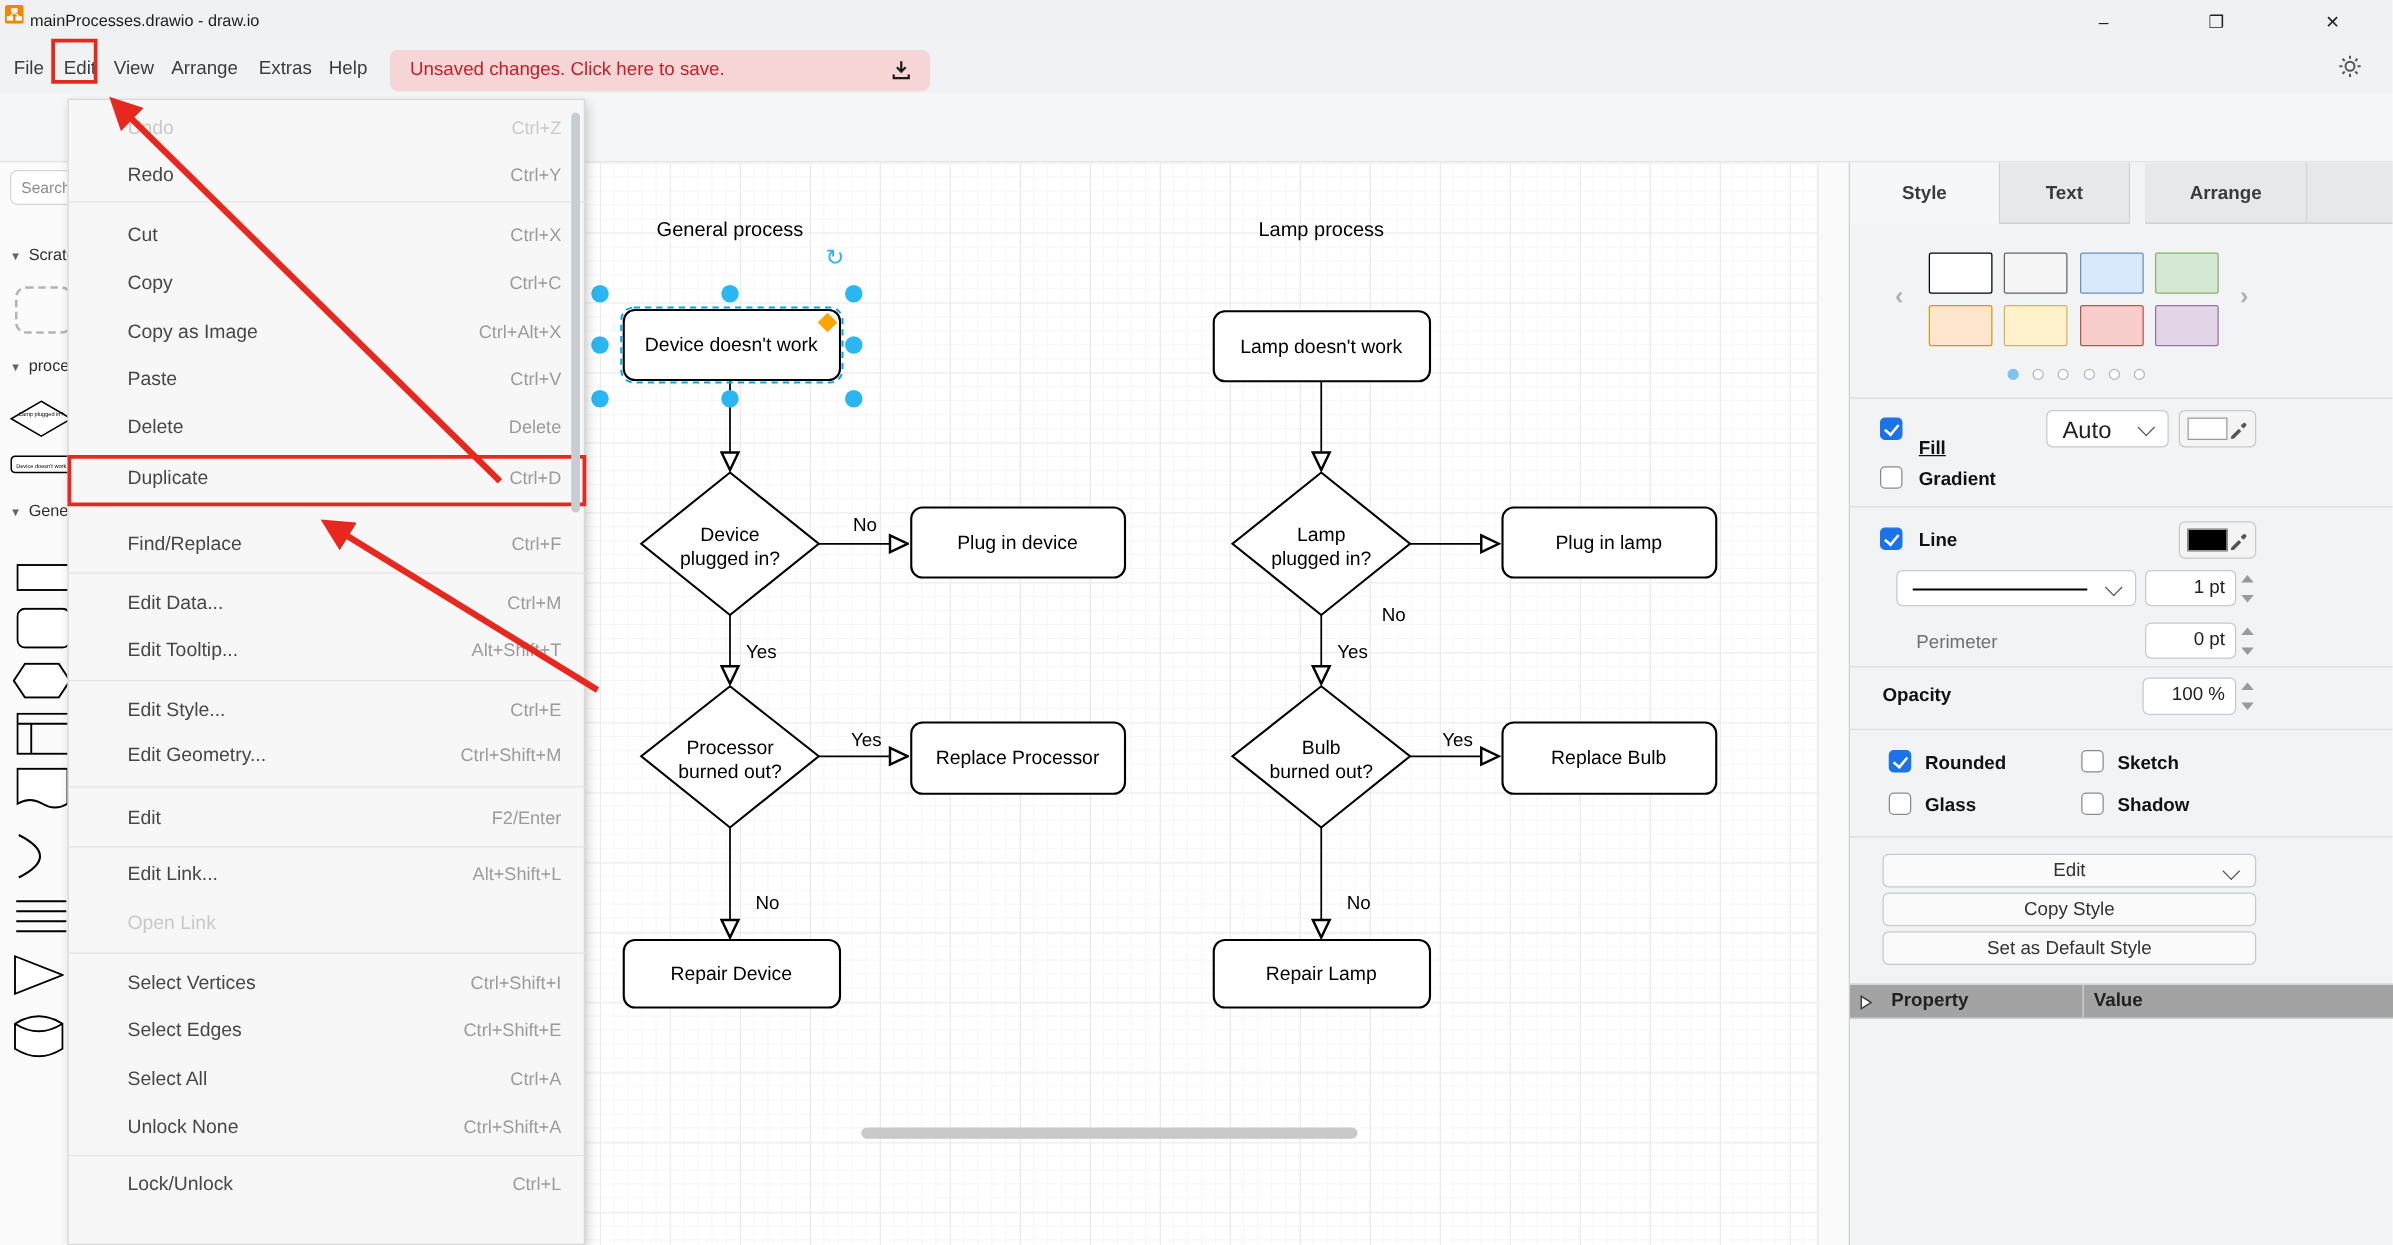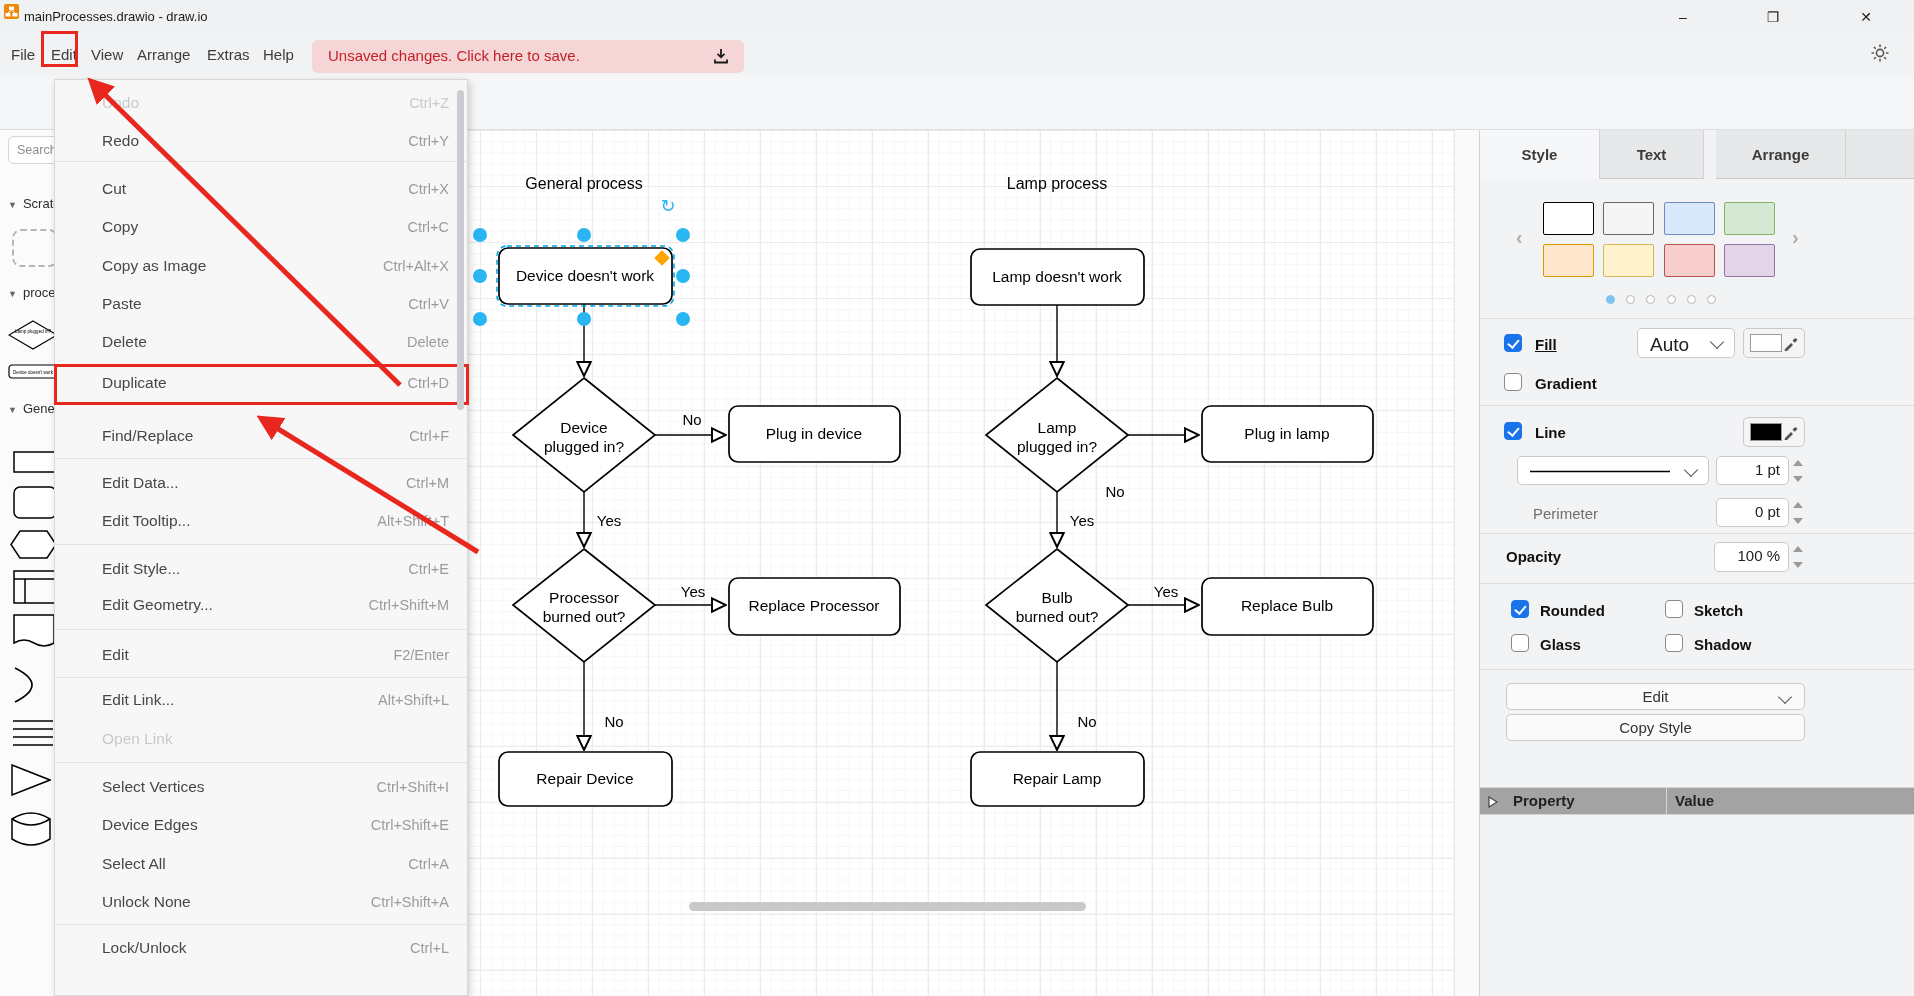--- a/index.html
+++ b/index.html
@@ -441,21 +441,21 @@
   <div class="mi dis" style="top:641px;">
       <span class="ml">Open Link</span>
       <span class="ms"></span>
     </div>
   <div class="msep" style="top:682px;"></div>
   <div class="mi" style="top:689px;">
       <span class="ml">Select Vertices</span>
       <span class="ms">Ctrl+Shift+I</span>
     </div>
   <div class="mi" style="top:727px;">
-      <span class="ml">Device Edges</span>
+      <span class="ml">Select Edges</span>
       <span class="ms">Ctrl+Shift+E</span>
     </div>
   <div class="mi" style="top:766px;">
       <span class="ml">Select All</span>
       <span class="ms">Ctrl+A</span>
     </div>
   <div class="mi" style="top:804px;">
       <span class="ml">Unlock None</span>
       <span class="ms">Ctrl+Shift+A</span>
     </div>
@@ -499,21 +499,21 @@
   <span class="dot on" style="left:126px;top:165px;"></span>
   <span class="dot" style="left:146px;top:165px;"></span>
   <span class="dot" style="left:166px;top:165px;"></span>
   <span class="dot" style="left:187px;top:165px;"></span>
   <span class="dot" style="left:207px;top:165px;"></span>
   <span class="dot" style="left:227px;top:165px;"></span>
 
   <div class="psep" style="top:188px;"></div>
 
   <span class="cb on" style="left:24px;top:204px;"></span>
-  <span class="plabel" style="left:55px;top:206px;text-decoration:underline;">Fill</span>
+  <span class="plabel" style="left:55px;top:220px;text-decoration:underline;">Fill</span>
   <div class="pselect" style="left:157px;top:198px;width:98px;height:30px;">
     <span class="val">Auto</span>
     <span class="cchev" style="right:12px;top:8px;"></span>
   </div>
   <div class="colorbtn" style="left:263px;top:198px;">
     <span class="cw" style="background: rgb(255, 255, 255);"></span>
     <svg class="abs" style="right:5px;top:6px;" width="16" height="16">
         <path d="M2 14 l6-6 2 2 -6 6 -2.5 .5 z M9.5 5.5 l1.8-1.8 a1.6 1.6 0 0 1 2.3 2.3 L11.8 7.8 Z" fill="#555"></path>
       </svg>
   </div>
@@ -560,20 +560,21 @@
   <span class="cb" style="left:185px;top:504px;"></span>
   <span class="plabel" style="left:214px;top:506px;">Shadow</span>
 
   <div class="psep" style="top:539px;"></div>
 
   <div class="pbtn" style="top:553px;">
     <span>Edit</span>
     <span class="cchev" style="right:14px;top:8px;"></span>
   </div>
   <div class="pbtn" style="top:584px;">Copy Style</div>
+  <div class="pbtn" style="top:615px;">Set as Default Style</div>
 
   <div id="prophead">
     <svg class="abs" style="left:8px;top:8px;" width="10" height="12">
         <polygon points="1,1 9,6 1,11" fill="#fff" stroke="#444" stroke-width="1.2"></polygon>
       </svg>
     <span class="col" style="left:33px;">Property</span>
     <span class="col" style="left:195px;">Value</span>
     <span class="abs" style="left:186px;top:0;width:1px;height:26px;background:#d5d5d5;"></span>
   </div>
 </div>

